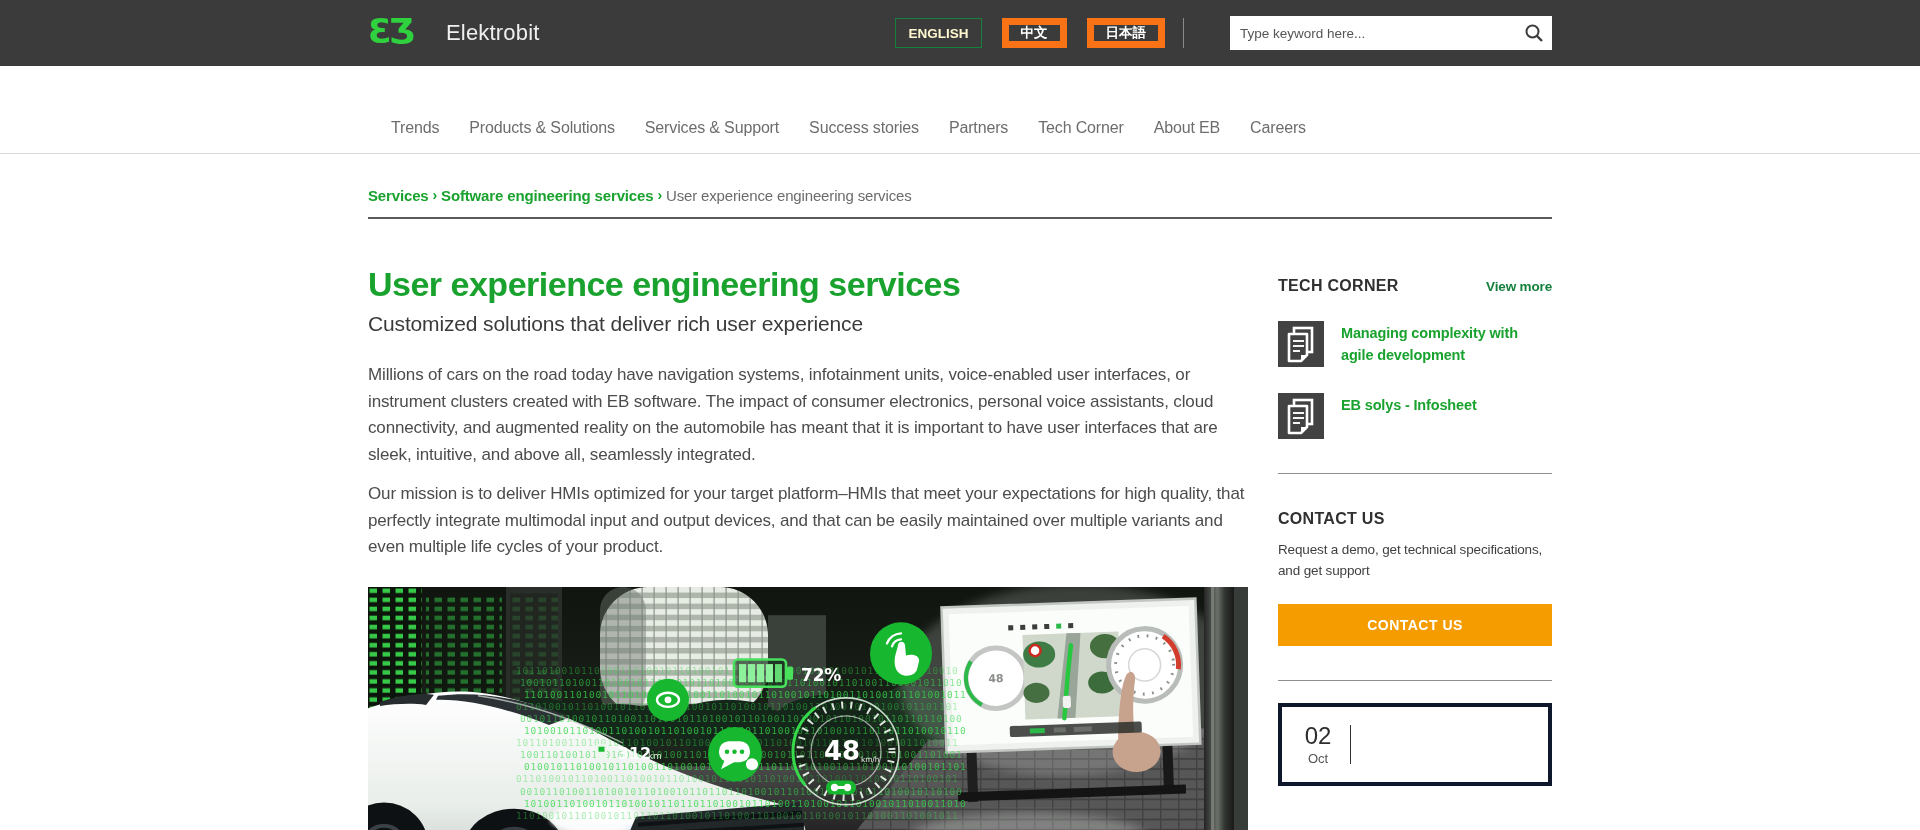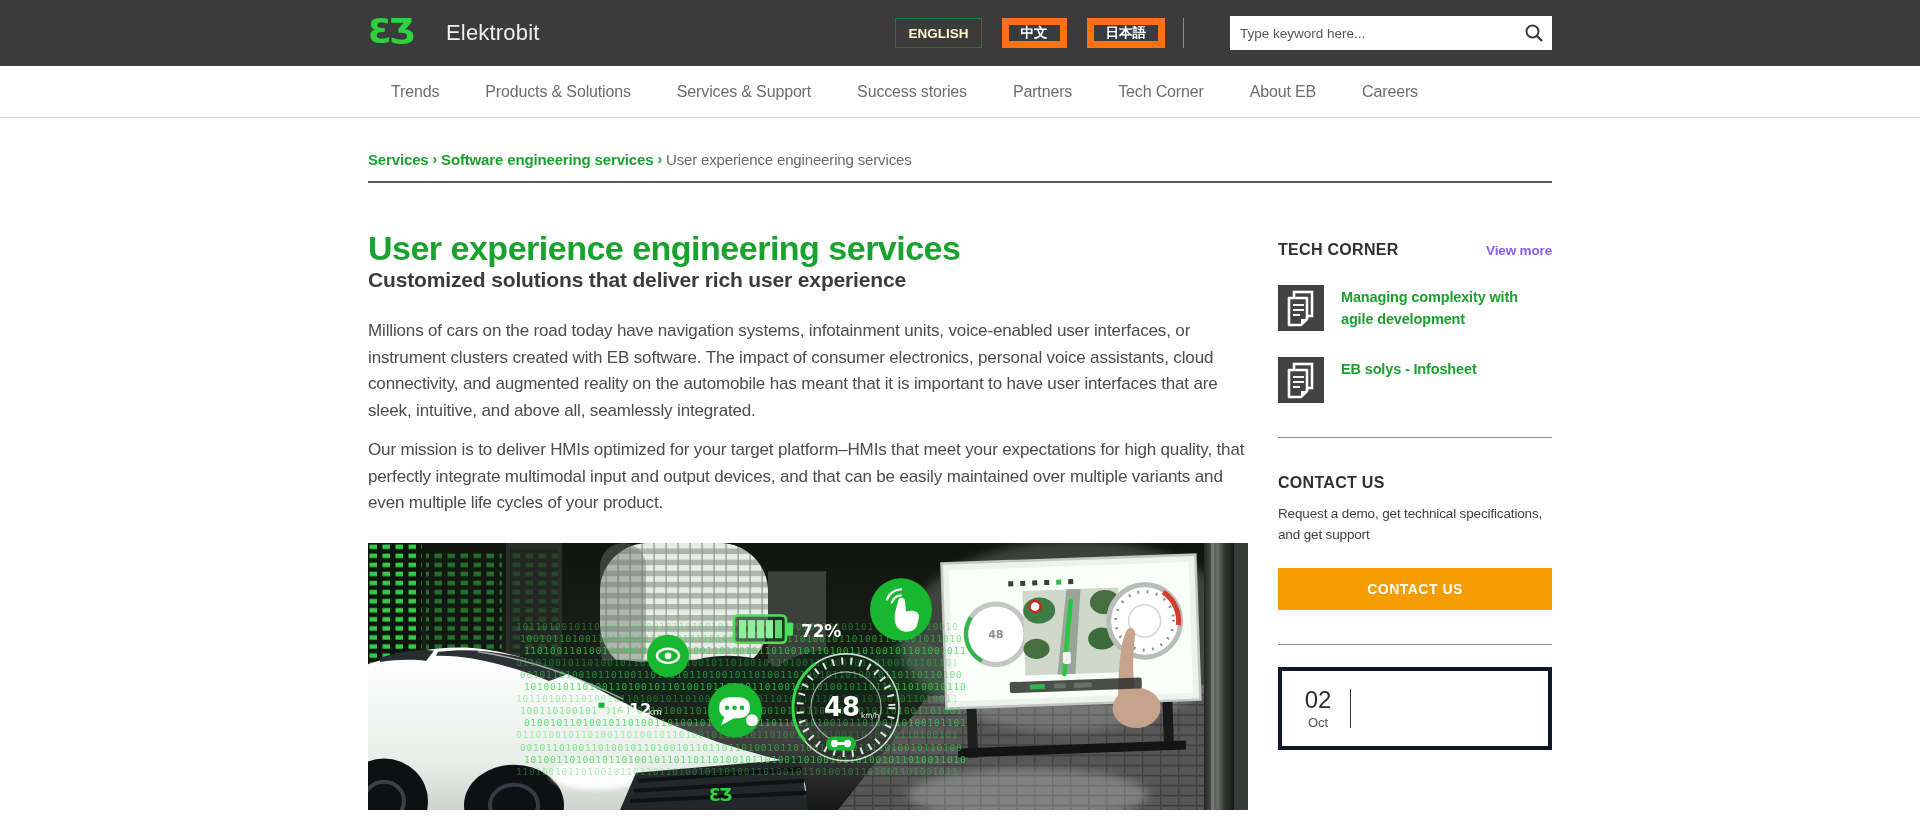--- a/index.html
+++ b/index.html
@@ -24,48 +24,48 @@
   .topbar-divider { width:1px; height:30px; background:#8a8a8a; }
   .searchbox { width:322px; height:34px; background:#fff; display:flex; align-items:center;margin-left:28px; }
   .searchbox input { flex:1; border:0; outline:none; height:100%; padding:0 10px;
     font-size:13.5px; color:#333; font-family:"Liberation Sans", sans-serif; }
   .searchbox input::placeholder { color:#555; }
   .search-btn { width:36px; height:100%; border:0; background:transparent; display:flex;
     align-items:center; justify-content:center; cursor:pointer; }
 
   
   .mainnav { background:#fff; border-bottom:1px solid #d9d9d9; }
-  .nav-inner { height:51px; display:flex; align-items:center; gap:46px; padding-left:23px; }
+  .nav-inner { height:51px; display:flex; align-items:center; gap:30px; padding-left:23px;margin-top:36px; }
   .nav-link { color:#6d6d6d; font-size:16px; }
 
   
   .breadcrumb { margin-top:33px; display:flex; align-items:center; gap:4px; font-size:15px; }
   .crumb-link { color:#19a32e; font-weight:bold; }
   .crumb-sep { color:#19a32e; font-weight:bold; font-size:14px; transform:translateY(-1px); }
   .crumb-current { color:#6b6b6b; }
   .rule { border:0; border-top:2px solid #5a5a5a; margin-top:13px; }
 
   
   .content-grid { display:grid; grid-template-columns:880px 274px; column-gap:30px; }
 
   .page-title { margin-top:46px; color:#19a32e; font-size:34px; font-weight:bold; letter-spacing:-0.5px; }
-  .page-subtitle { color:#3b3b3b; font-size:21px; font-weight:bold; }
+  .page-subtitle { margin-top:8px; color:#3b3b3b; font-size:21px; font-weight:normal; }
   .body-par { margin-top:26px; color:#4c4c4c; font-size:17px; line-height:1.56; }
   .body-par + .body-par { margin-top:13px; }
 
   .hero-wrap { margin-top:26px; width:880px; height:267px; }
   .hero-wrap svg { display:block; }
   .svg-num { font-family:"DejaVu Sans", sans-serif; font-weight:bold; fill:#fff; }
   .matrix-text { font-family:"DejaVu Sans Mono", monospace; }
 
   
   .sidebar { padding-top:0; }
   .side-head-row { margin-top:58px; display:flex; align-items:baseline; justify-content:space-between; }
   .side-title { color:#303030; font-size:16px; font-weight:bold; letter-spacing:0.3px; }
-  .view-more { color:#8b5cf6; font-size:13.5px; font-weight:bold; }
+  .view-more { color:#15803d; font-size:13.5px; font-weight:bold; }
   .tc-item { display:flex; gap:17px; margin-top:26px; cursor:pointer; }
   .tc-icon { width:46px; height:46px; background:#424242; flex:0 0 46px; }
   .tc-title { color:#19a32e; font-size:14.5px; font-weight:bold; line-height:1.5; padding-top:2px; }
   .side-rule { border:0; border-top:1px solid #8f8f8f; margin-top:34px; }
   .contact-title { margin-top:36px; color:#303030; font-size:16px; font-weight:bold; letter-spacing:0.3px; }
   .contact-text { margin-top:12px; color:#3f3f3f; font-size:13.5px; line-height:1.55; }
   .contact-btn { margin-top:22px; width:100%; height:42px; background:#f59c00; border:0;
     color:#fff; font-size:14px; font-weight:bold; letter-spacing:0.5px; cursor:pointer;
     font-family:"Liberation Sans", sans-serif; }
   .event-box { margin-top:22px; border:4px solid #0f172a; display:flex; padding:16px 14px; }

